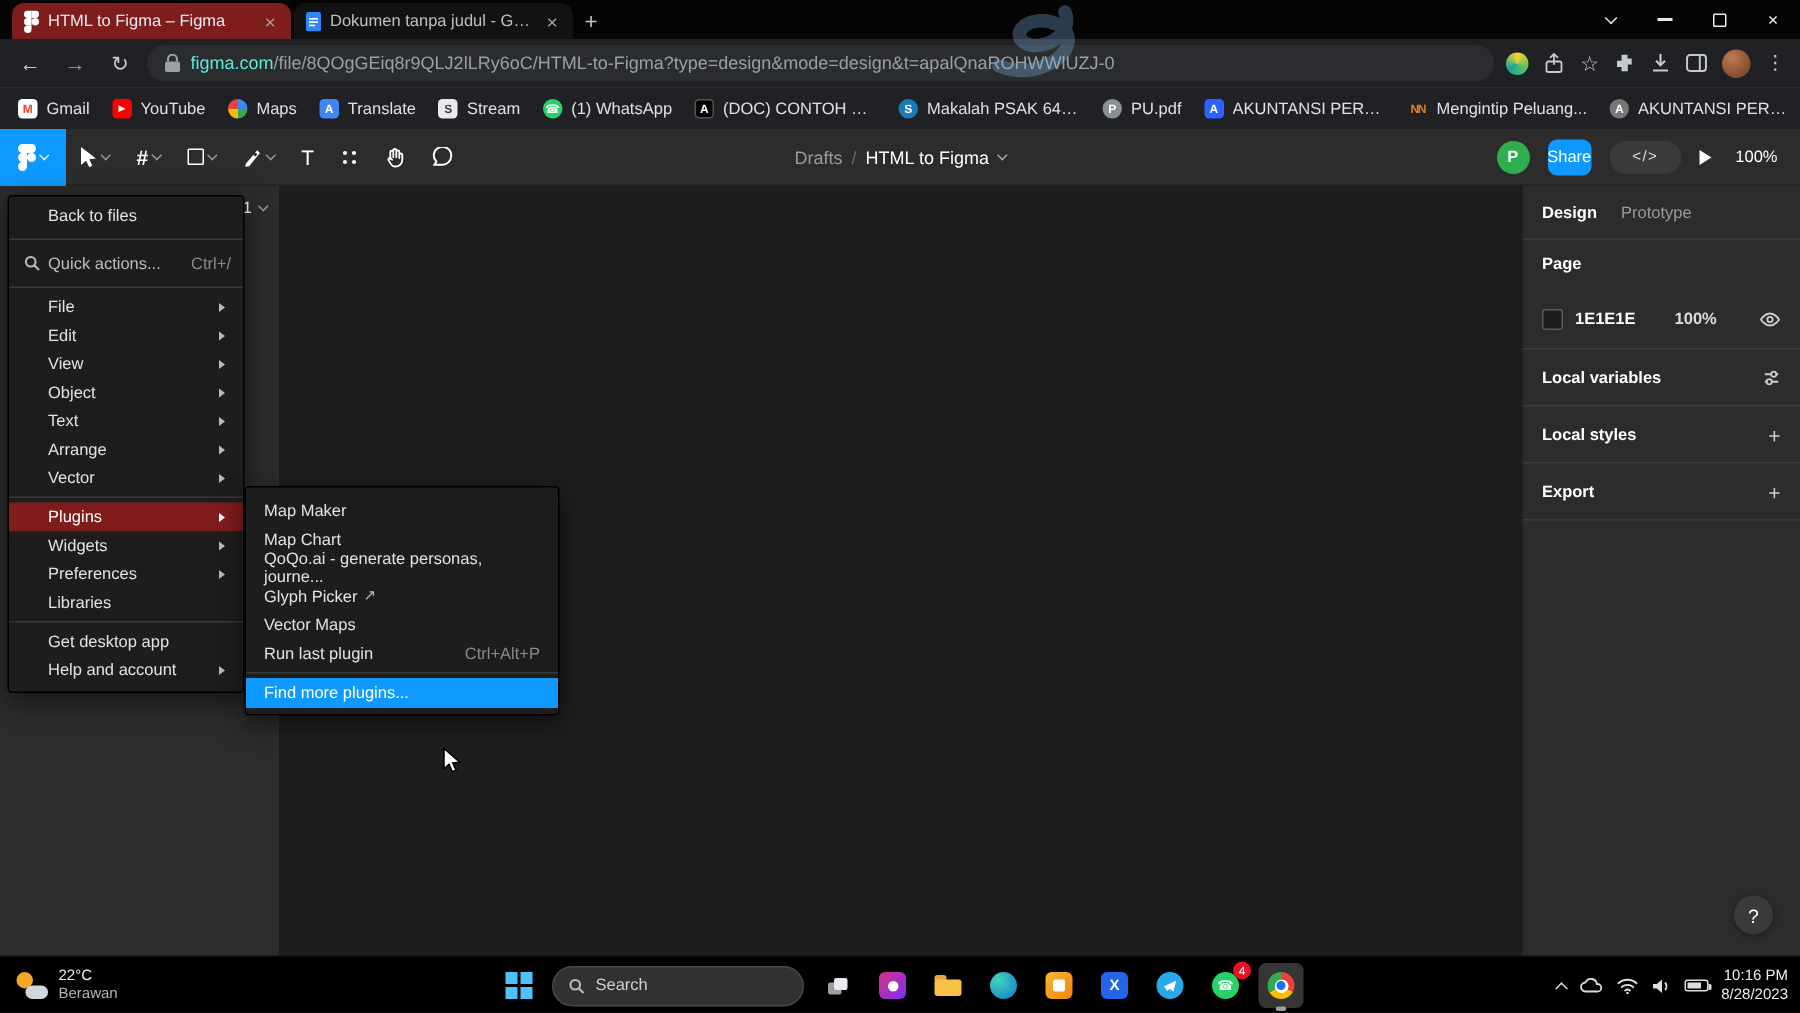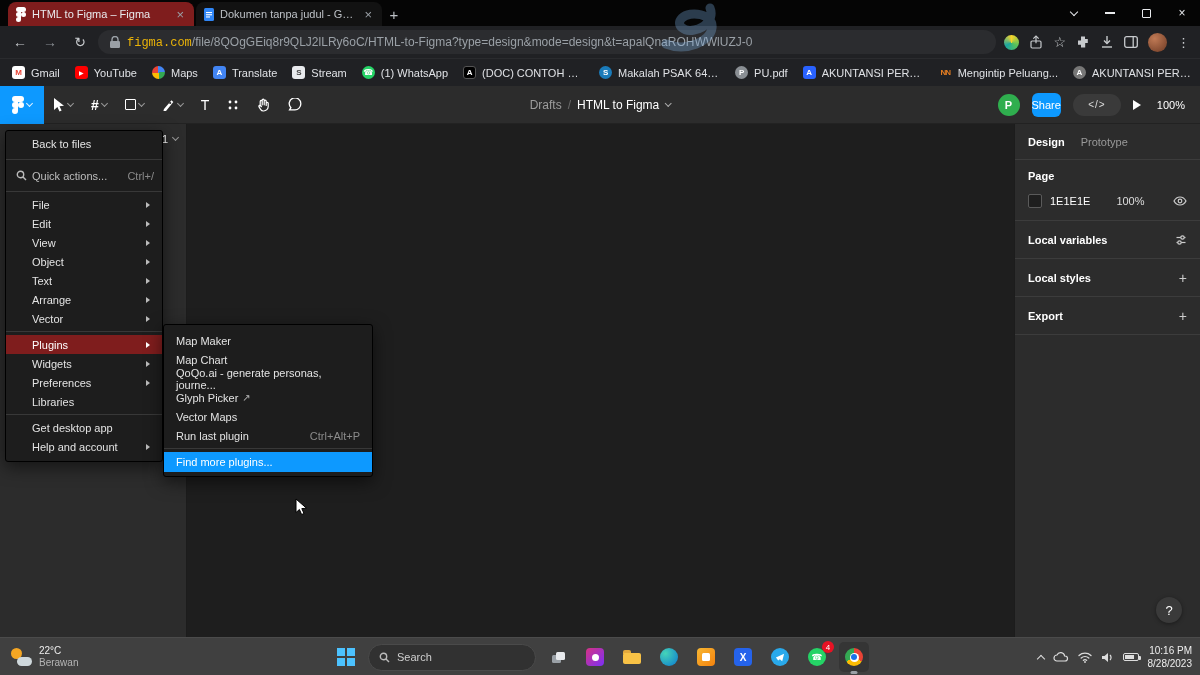--- a/index.html
+++ b/index.html
@@ -20,21 +20,21 @@
   .chev-down{width:6px;height:6px;border-right:1.4px solid #e8eaed;border-bottom:1.4px solid #e8eaed;transform:rotate(45deg);margin-top:-3px;}
   .min-line{width:10px;height:1.4px;background:#e8eaed;}
   .max-box{width:9px;height:9px;border:1.3px solid #e8eaed;border-radius:1px;}
 
   
   .navbar{position:absolute;top:26px;left:0;right:0;height:32px;background:#202124;display:flex;align-items:center;padding:0 8px;gap:6px;}
   .navbtn{width:24px;height:24px;display:flex;align-items:center;justify-content:center;color:#c7cacd;font-size:14px;border-radius:50%;}
   .navbtn.dim{color:#8a8f94;}
   .omnibox{flex:1;height:24px;background:#2b2c2f;border-radius:12px;display:flex;align-items:center;padding:0 12px;gap:7px;overflow:hidden;}
   .url{font-size:12px;white-space:nowrap;overflow:hidden;text-overflow:ellipsis;}
-  .url .host{color:#eab308;font-family:Liberation Mono, monospace;}
+  .url .host{color:#5eead4;}
   .url .rest{color:#9aa0a6;}
   .nav-right{display:flex;align-items:center;gap:10px;padding:0 2px;}
   .sync-circle{width:15px;height:15px;border-radius:50%;background:conic-gradient(#f7d32a,#57c15a,#1aa5a0,#f7d32a);}
   .avatar-browser{width:19px;height:19px;border-radius:50%;background:radial-gradient(circle at 35% 30%,#c07a55,#6e3a24);}
   .kebab{color:#c7cacd;font-size:13px;}
 
   
   .bookmarks{position:absolute;top:58px;left:0;right:0;height:28px;background:#202124;border-top:1px solid #2a2b2e;display:flex;align-items:center;padding:0 12px;gap:15px;font-size:11px;color:#dfe1e5;}
   .bm{display:flex;align-items:center;gap:6px;white-space:nowrap;}
   .bm .lbl{max-width:102px;overflow:hidden;text-overflow:ellipsis;}
@@ -79,21 +79,21 @@
   .page-ind .pchev{width:5px;height:5px;border-right:1.2px solid #999;border-bottom:1.2px solid #999;transform:rotate(45deg);margin-top:-3px;}
   .canvas{position:absolute;left:187px;right:186px;top:0;bottom:0;background:#1e1e1e;}
 
   
   .dpanel{position:absolute;right:0;top:0;bottom:0;width:186px;background:#2c2c2c;border-left:1px solid #1c1c1c;font-size:11px;}
   .dtabs{display:flex;align-items:center;gap:16px;height:36px;padding:0 13px;border-bottom:1px solid rgba(255,255,255,.08);}
   .dtab-active{color:#fff;font-weight:bold;}
   .dtab{color:#9a9a9a;}
   .dsection{padding:10px 13px 12px;border-bottom:1px solid rgba(255,255,255,.08);}
   .dsection .shead{color:#fff;font-weight:bold;}
-  .pagerow{display:flex;align-items:center;margin-top:12px;}
+  .pagerow{display:flex;align-items:center;margin-top:24px;font-weight:bold;}
   .swatch{width:14px;height:14px;background:#1e1e1e;border:1px solid #5a5a5a;border-radius:2px;}
   .hex{color:#fff;margin-left:8px;}
   .opacity{color:#ddd;margin-left:26px;}
   .eye{margin-left:auto;display:flex;}
   .drow{display:flex;align-items:center;justify-content:space-between;height:38px;padding:0 13px;border-bottom:1px solid rgba(255,255,255,.08);color:#fff;font-weight:bold;}
   .drow .plus{color:#ccc;font-size:14px;font-weight:normal;}
 
   
   .mainmenu{position:absolute;left:5px;top:6px;width:158px;background:#1d1d1d;border-radius:3px;box-shadow:0 5px 17px rgba(0,0,0,.55);border:1px solid #000;font-size:11px;color:#e3e3e3;padding-bottom:5px;z-index:20;}
   .mrow{height:19px;display:flex;align-items:center;padding-left:26px;padding-right:8px;}
@@ -110,21 +110,21 @@
   
   .submenu{position:absolute;left:163px;top:200px;width:210px;background:#1d1d1d;border-radius:3px;box-shadow:0 5px 17px rgba(0,0,0,.55);border:1px solid #000;font-size:11px;color:#e3e3e3;padding-top:6px;padding-bottom:4px;z-index:21;}
   .srow{height:19px;display:flex;align-items:center;padding:0 12px;gap:4px;}
   .sshort{margin-left:auto;color:#8a8a8a;}
   .ext{color:#bbb;font-size:10px;}
   .findmore{height:20px;display:flex;align-items:center;padding:0 12px;background:#0d99ff;color:#fff;}
 
   .helpbtn{position:absolute;right:18px;bottom:14px;width:26px;height:26px;border-radius:50%;background:#3a3a3a;color:#fff;display:flex;align-items:center;justify-content:center;font-size:13px;z-index:5;box-shadow:0 1px 4px rgba(0,0,0,.4);}
 
   
-  .taskbar{position:absolute;left:0;right:0;bottom:0;height:38px;background:#404040;border-top:1px solid rgba(255,255,255,.06);}
+  .taskbar{position:absolute;left:0;right:0;bottom:0;height:38px;background:#000000;border-top:1px solid rgba(255,255,255,.06);}
   .weather{position:absolute;left:10px;top:0;height:38px;display:flex;align-items:center;gap:7px;}
   .wicon{position:relative;width:22px;height:20px;}
   .wsun{position:absolute;left:1px;top:1px;width:11px;height:11px;border-radius:50%;background:#f5a623;}
   .wcloud{position:absolute;right:0;bottom:1px;width:15px;height:9px;border-radius:6px;background:#cfd8dc;}
   .wtext{font-size:10px;line-height:1.25;}
   .wtemp{color:#eee;}
   .wdesc{color:#b5b5b5;}
   .tb-center{position:absolute;left:50%;top:0;transform:translateX(-50%);height:38px;display:flex;align-items:center;gap:7px;}
   .tbtn{width:30px;height:30px;display:flex;align-items:center;justify-content:center;position:relative;border-radius:5px;}
   .tbtn.active{background:#353535;}

